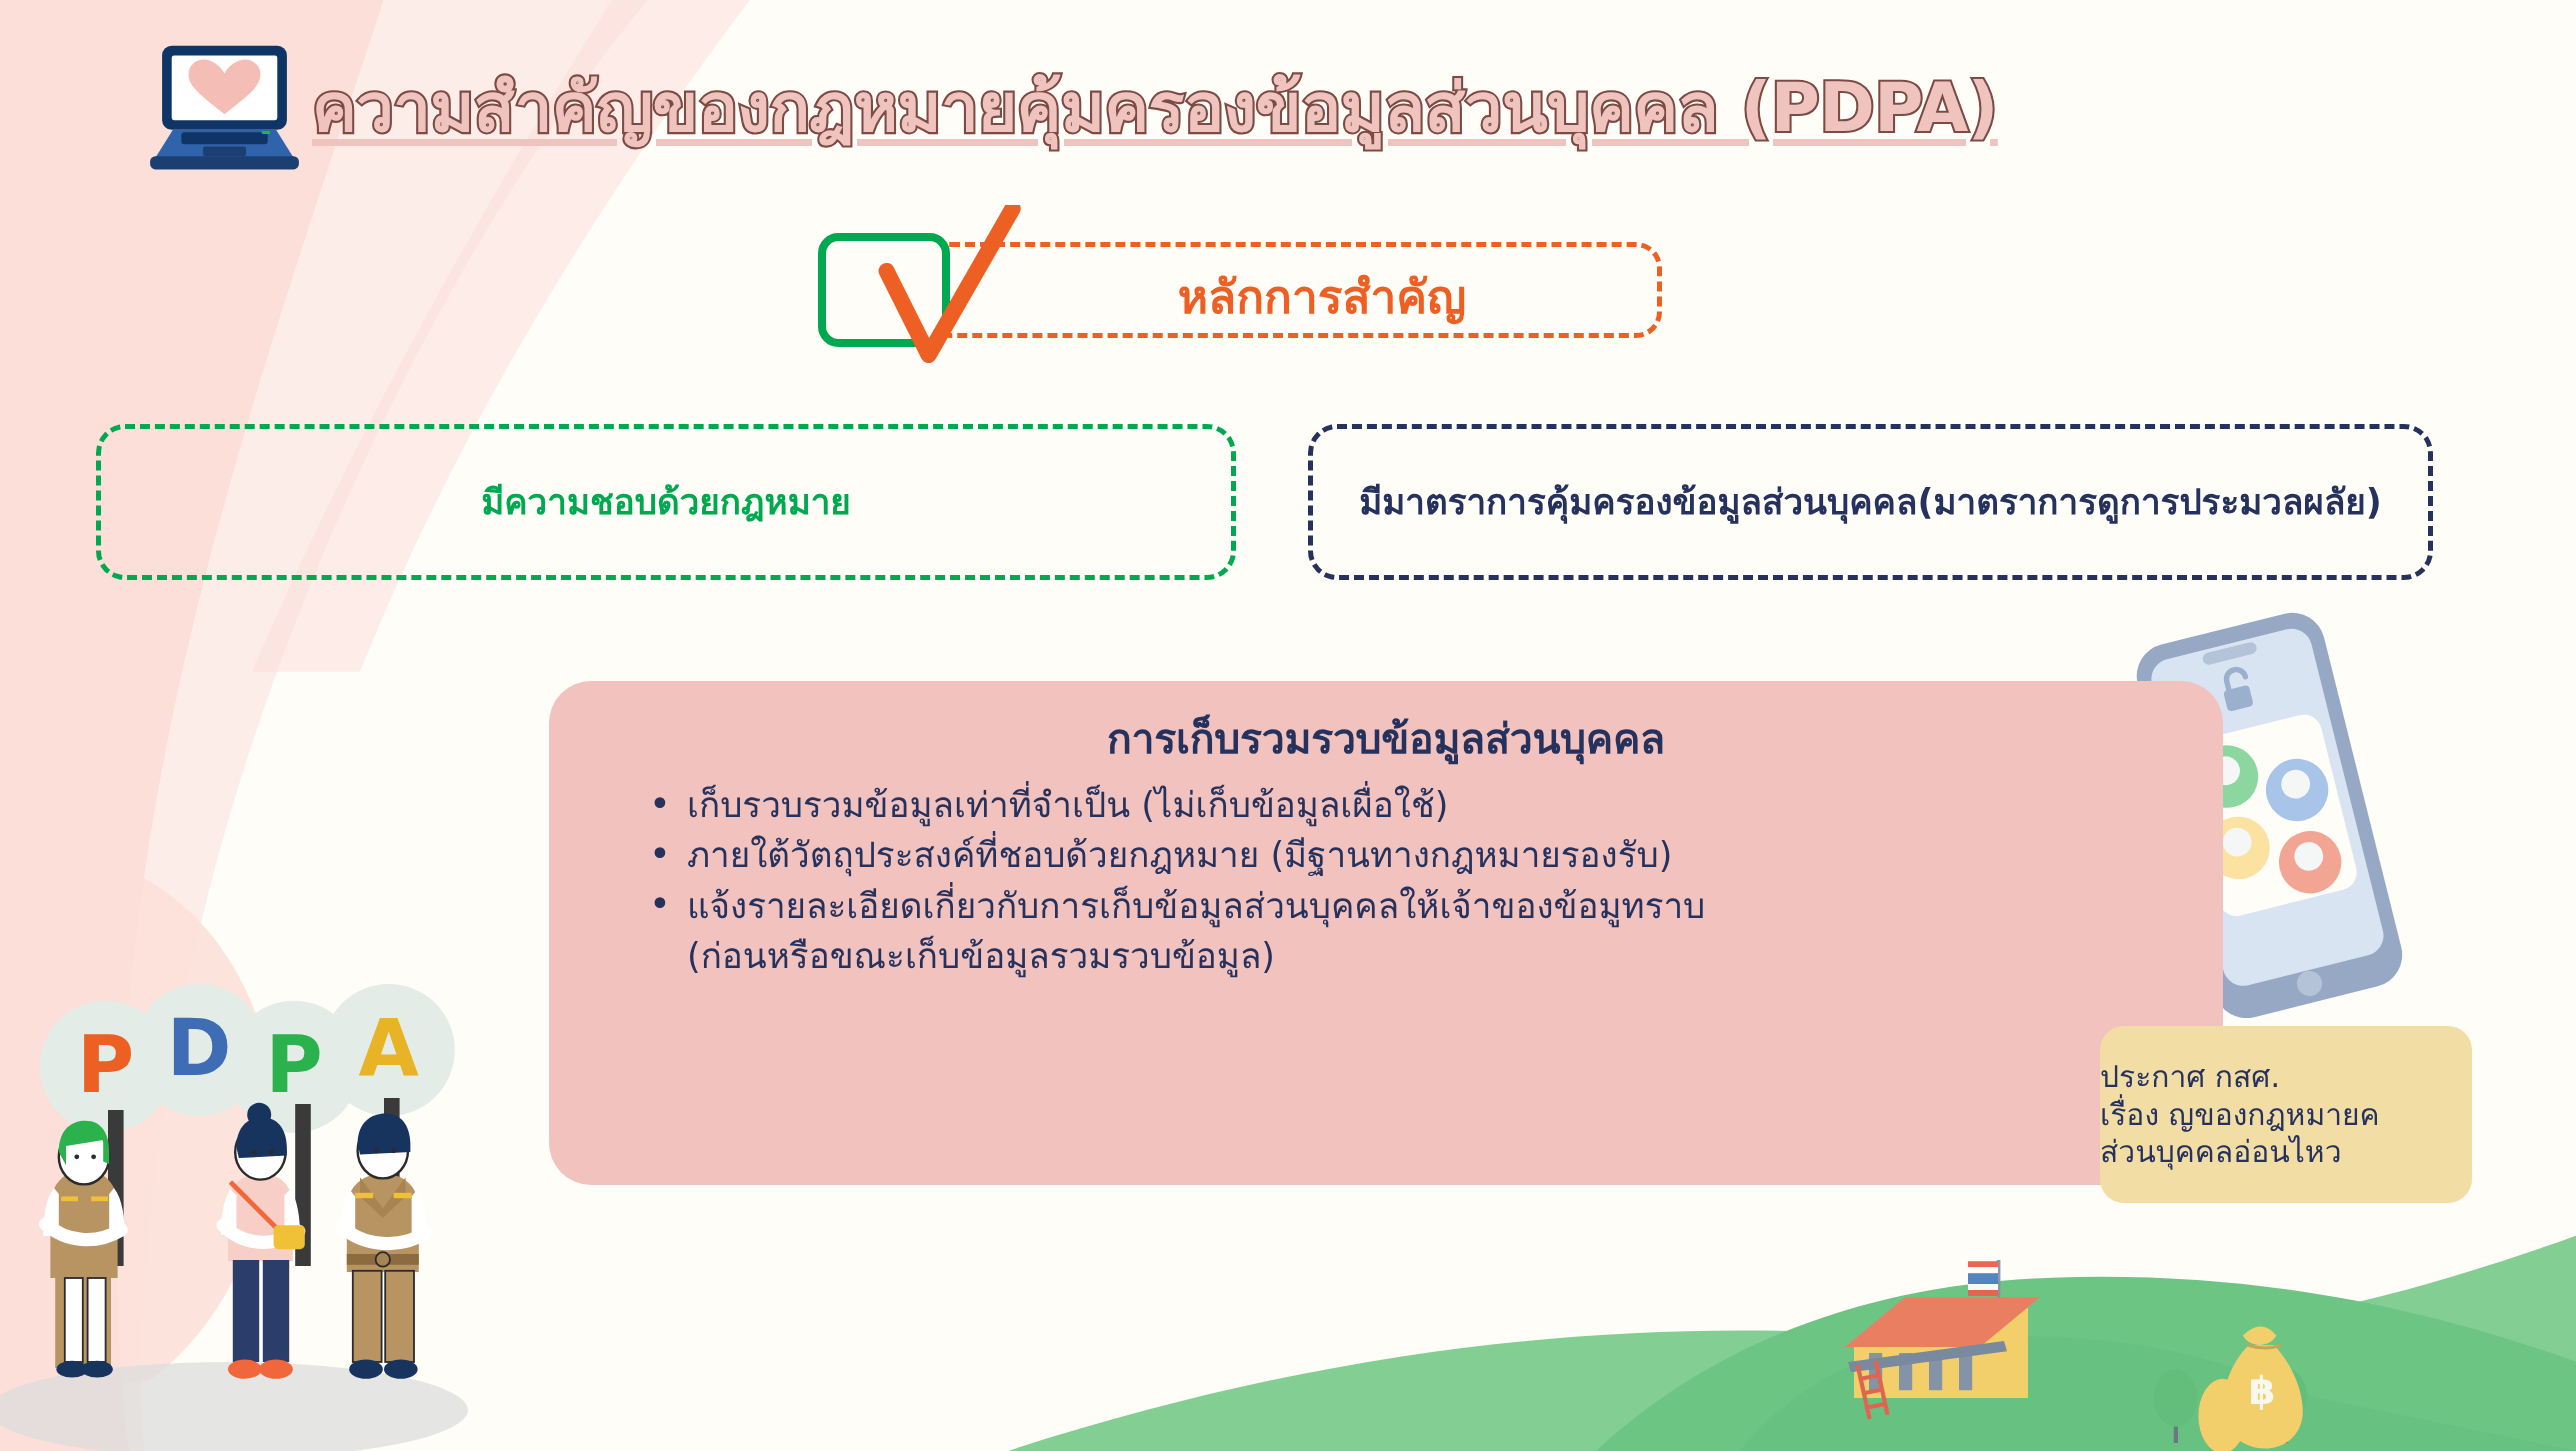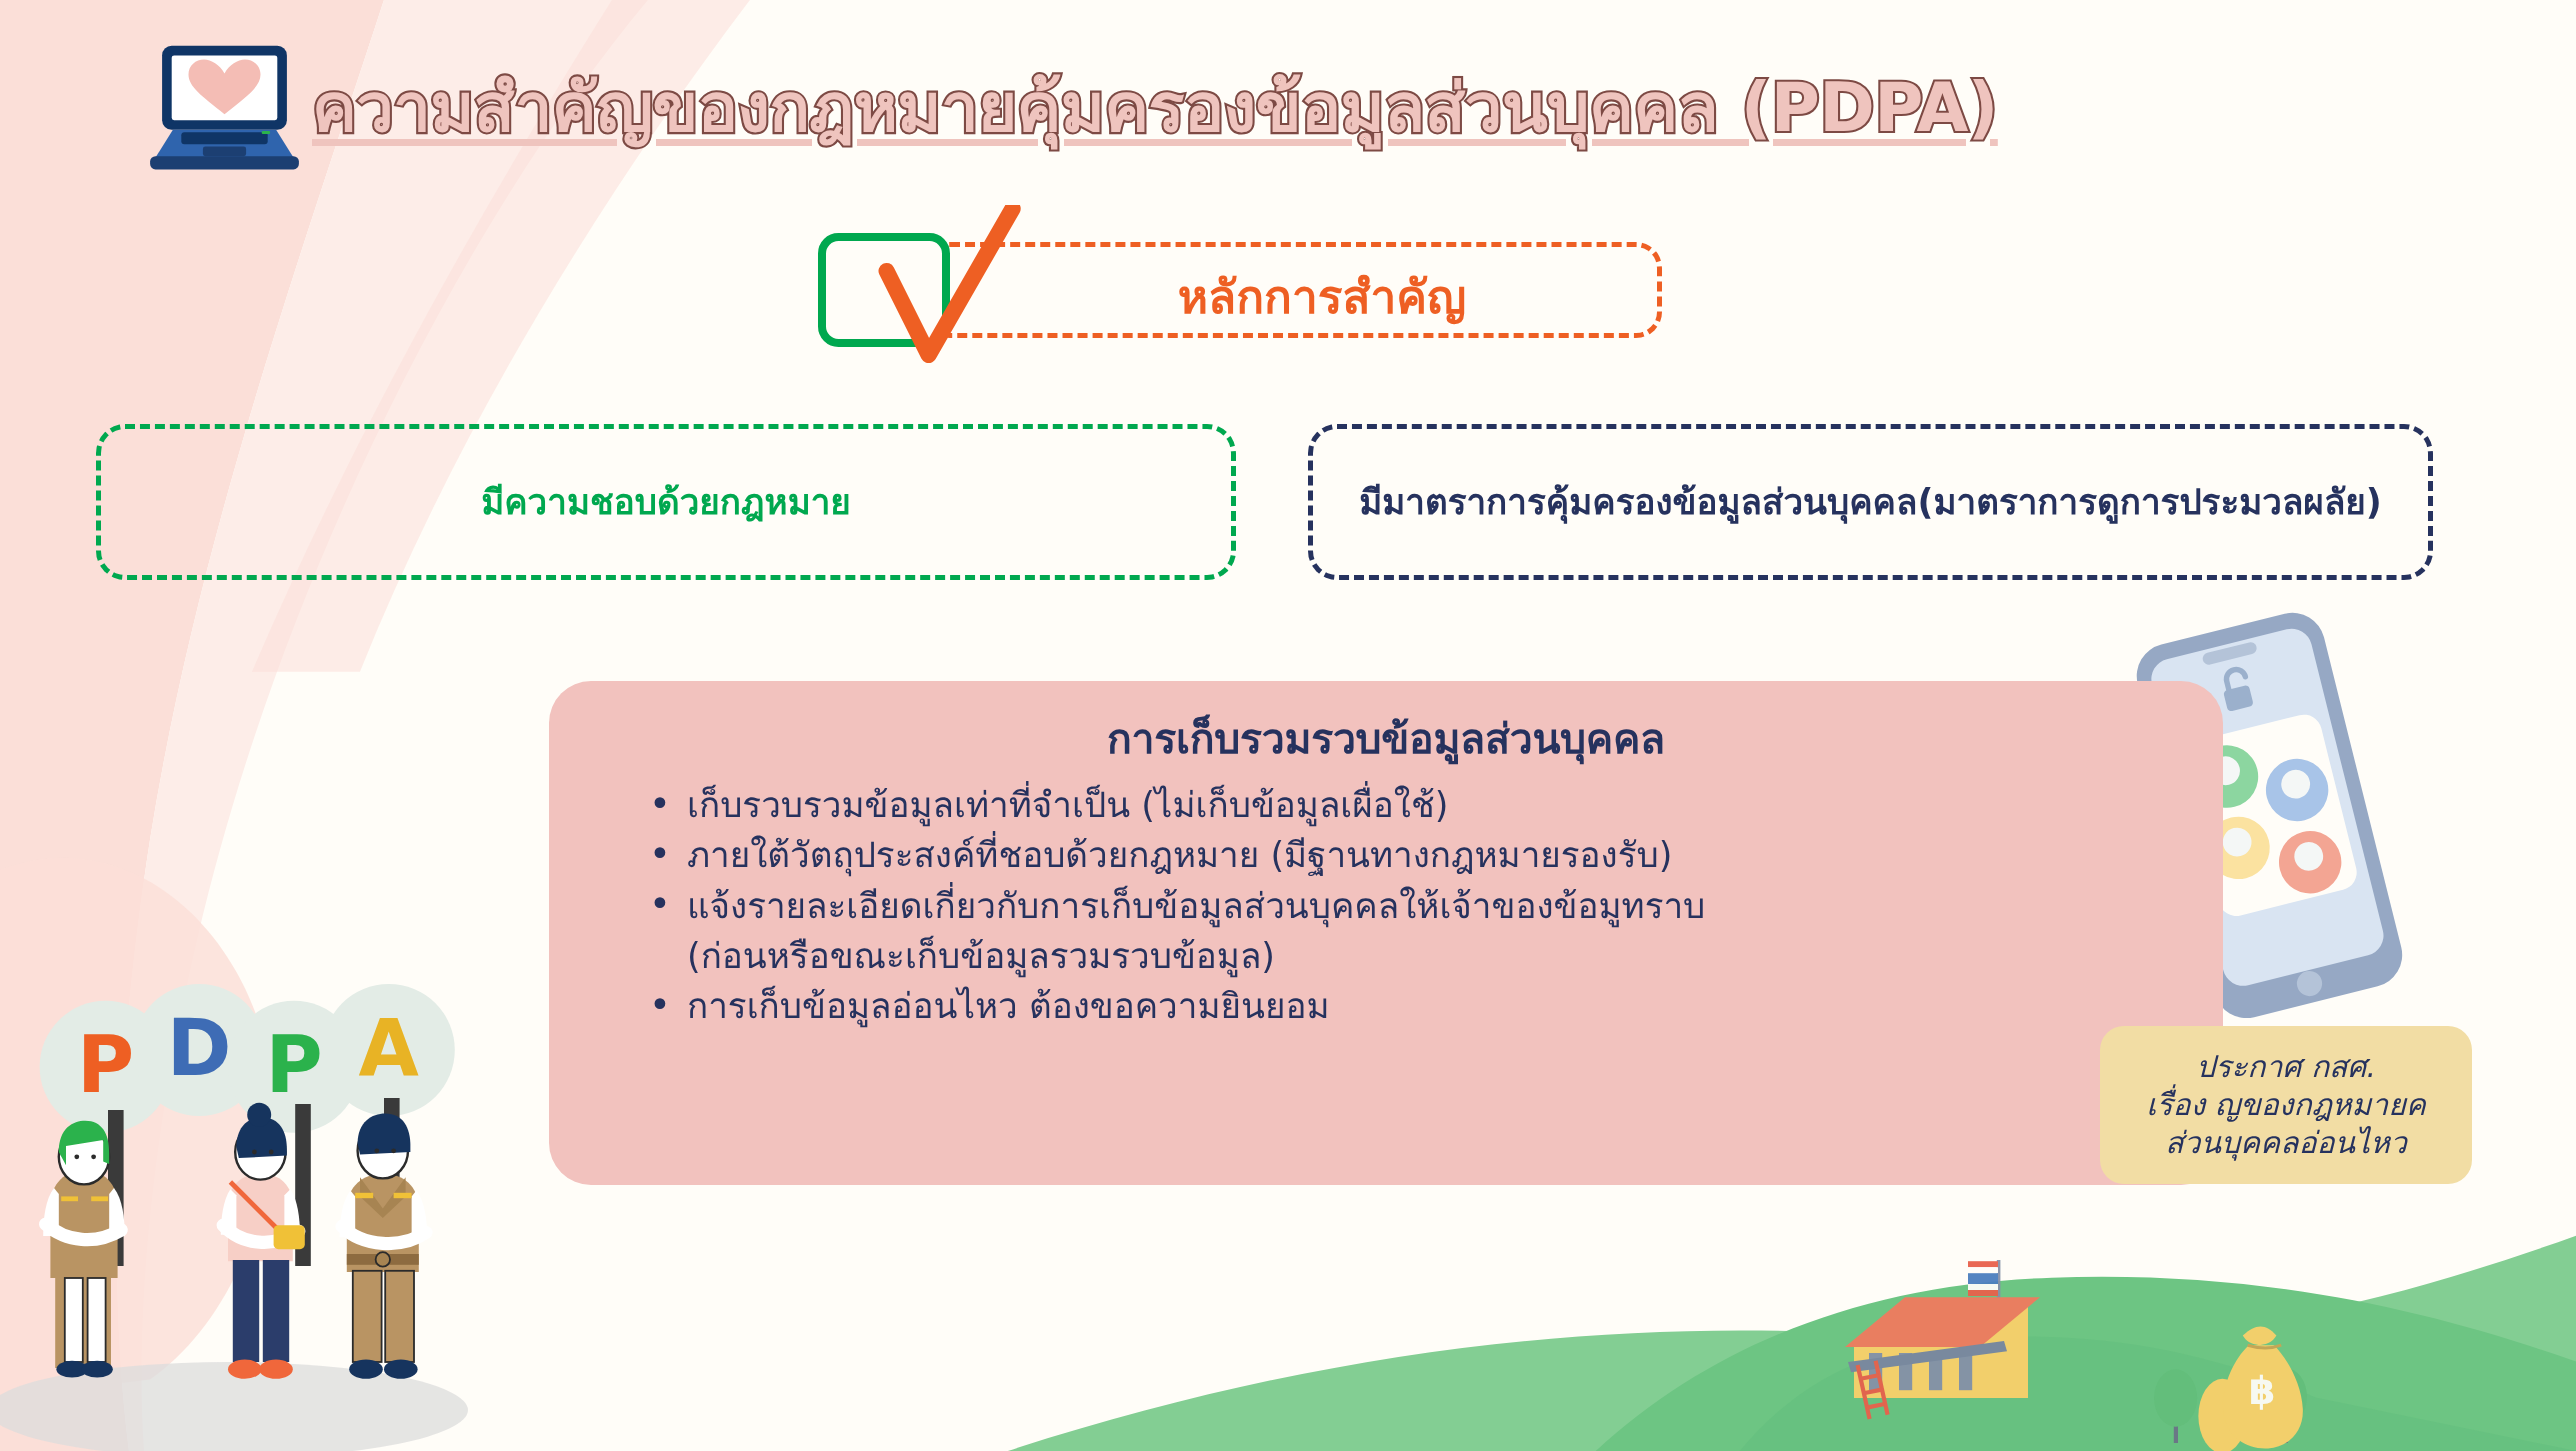--- a/index.html
+++ b/index.html
@@ -93,23 +93,23 @@
     white-space:nowrap;
   }
   .bullets li::before {
     content:"\2022"; position:absolute; left:0; top:-2.4px; font-size:37px; color:#26325E;
   }
   .bullets li.cont { white-space:nowrap; }
   .bullets li.cont::before { content:""; }
 
   
   .note-card {
-    position:absolute; left:2100px; top:1026px; width:372px; height:158px;
+    position:absolute; left:2100px; top:1026px; width:372px; height:177px;
     background:#F2DDA4; border-radius:24px; z-index:6;
-    display:flex; flex-direction:column; align-items:center; justify-content:center;font-style:italic;
+    display:flex; flex-direction:column; justify-content:center;
   }
   .note-card .nline {
     color:#26325E; font-size:30px; line-height:1.26; white-space:nowrap;
   }
 
   
   .phone-illu { position:absolute; left:2082px; top:600px; width:372px; height:444px; z-index:4; }
 
   
   .people-illu { position:absolute; left:-12px; top:954px; width:516px; height:498px; z-index:6; }
@@ -191,21 +191,20 @@
   </g>
 </svg>
 
 <div class="content-card">
   <div class="content-heading">การเก็บรวมรวบข้อมูลส่วนบุคคล</div>
   <ul class="bullets">
     <li>เก็บรวบรวมข้อมูลเท่าที่จำเป็น (ไม่เก็บข้อมูลเผื่อใช้)</li>
     <li>ภายใต้วัตถุประสงค์ที่ชอบด้วยกฎหมาย (มีฐานทางกฎหมายรองรับ)</li>
     <li>แจ้งรายละเอียดเกี่ยวกับการเก็บข้อมูลส่วนบุคคลให้เจ้าของข้อมูทราบ</li>
     <li class="cont">(ก่อนหรือขณะเก็บข้อมูลรวมรวบข้อมูล)</li>
-    <li>การเก็บข้อมูลอ่อนไหว ต้องขอความยินยอม</li>
   </ul>
 </div>
 
 <div class="note-card">
   <div class="nline">ประกาศ กสศ.</div>
   <div class="nline">เรื่อง ญของกฎหมายค</div>
   <div class="nline">ส่วนบุคคลอ่อนไหว</div>
 </div>
 
 <svg class="village-illu" viewBox="0 0 1400 380">

